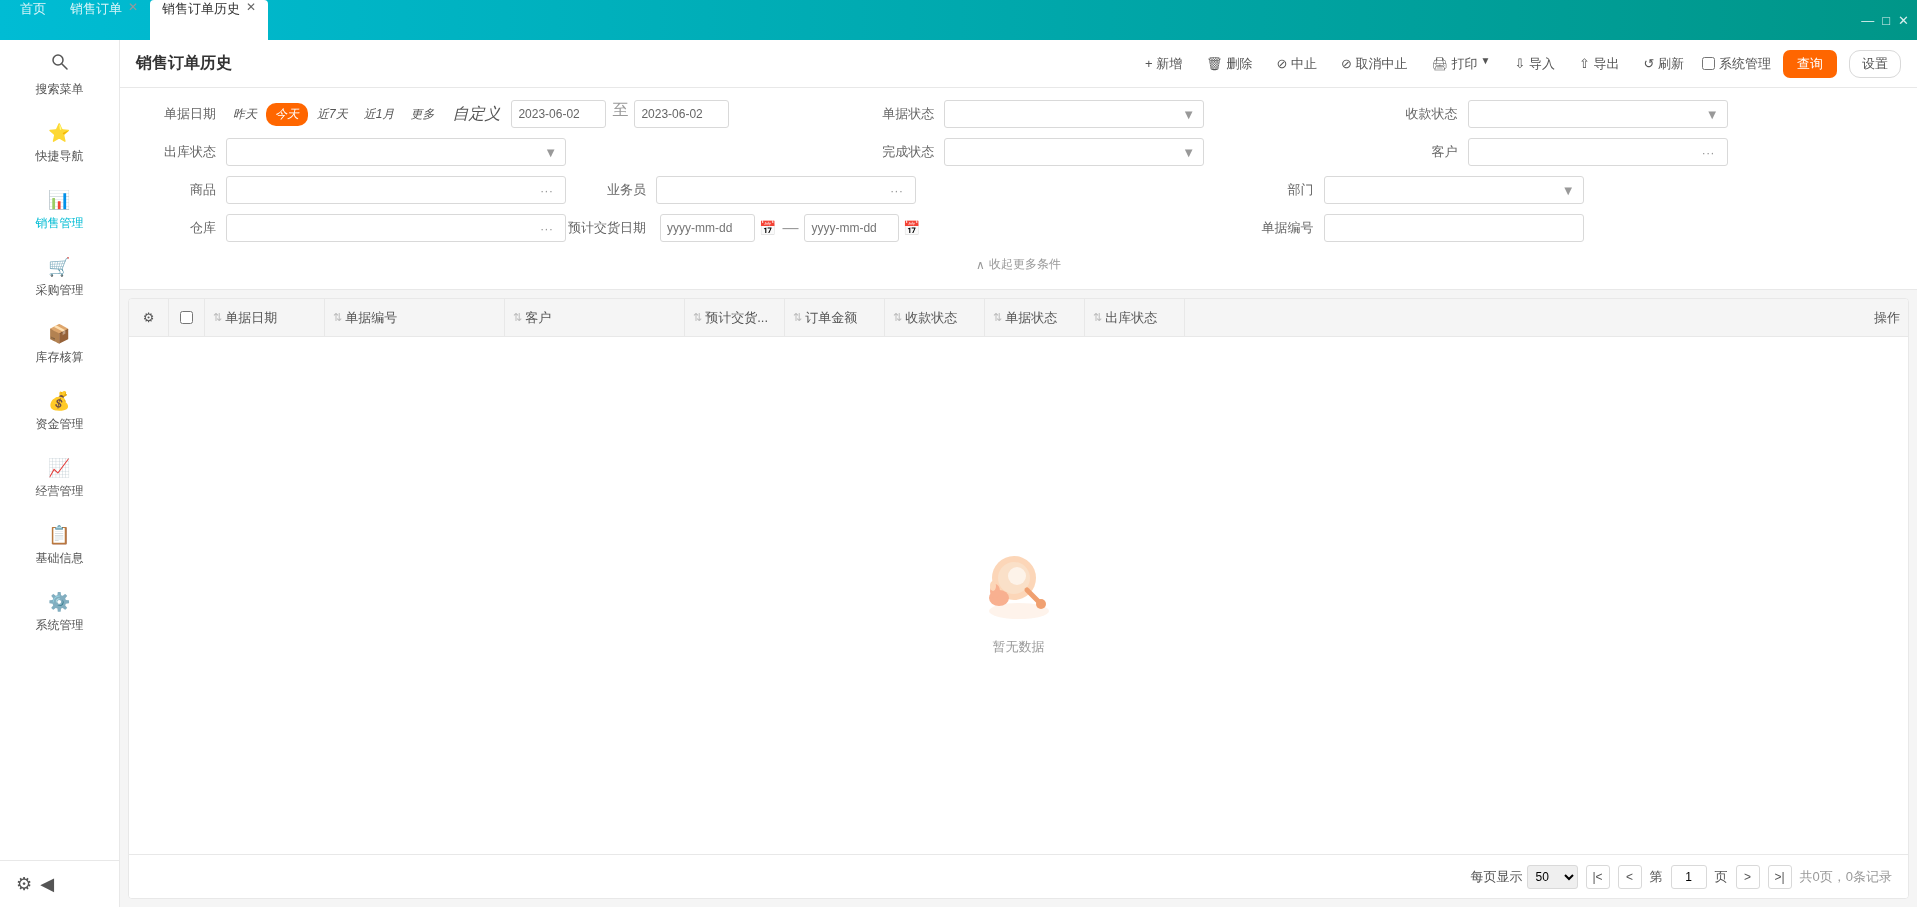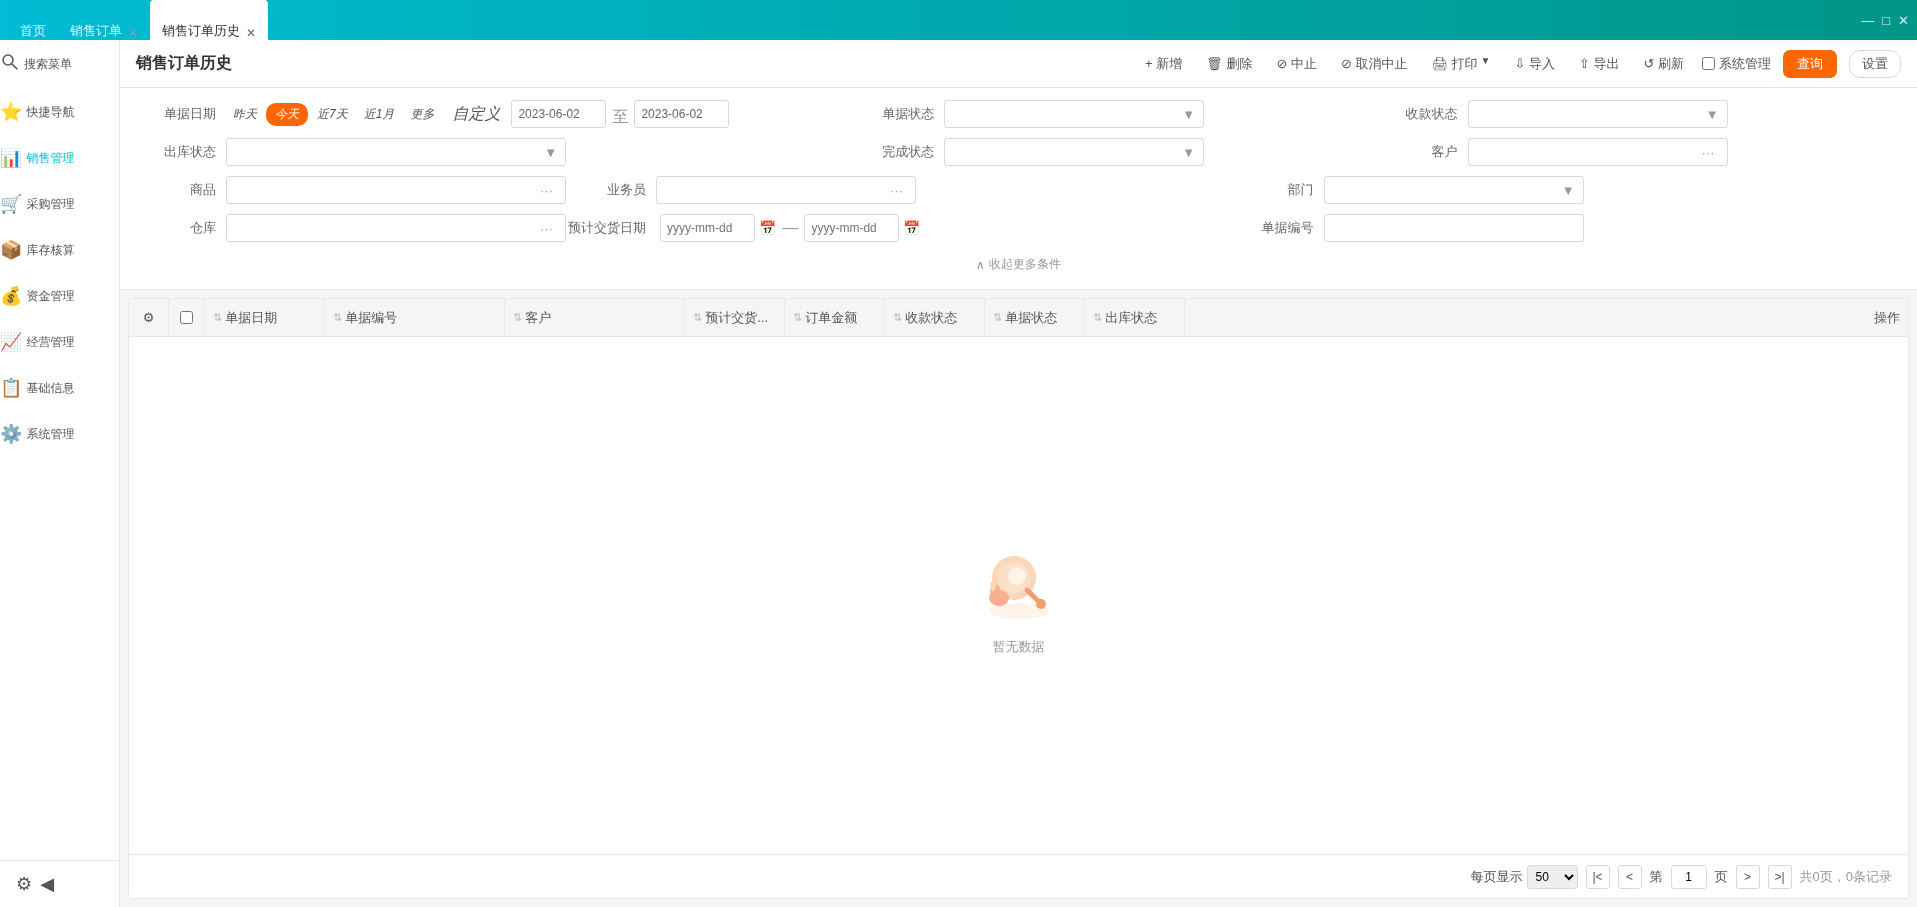--- a/index.html
+++ b/index.html
@@ -10,21 +10,21 @@
       height: 40px;
       background: linear-gradient(90deg, #00bcd4 0%, #009688 100%);
       display: flex;
       align-items: center;
       padding: 0 0 0 8px;
       flex-shrink: 0;
     }
     .tab-item {
       height: 40px;
       display: flex;
-      align-items: flex-end;
+      align-items: flex-start;
       padding: 0 12px;
       font-size: 13px;
       color: rgba(255,255,255,0.85);
       cursor: pointer;
       position: relative;
     }
     .tab-item.active {
       background: #fff;
       color: #333;
       border-radius: 4px 4px 0 0;
@@ -58,21 +58,21 @@
     .sidebar {
       width: 120px;
       background: #fff;
       border-right: 1px solid #e8e8e8;
       display: flex;
       flex-direction: column;
       flex-shrink: 0;
     }
     .sidebar-item {
       display: flex;
-      flex-direction: row;
+      flex-direction: column;
       align-items: center;
       padding: 12px 0;
       cursor: pointer;
       font-size: 12px;
       color: #555;
       gap: 4px;
     }
     .sidebar-item.active { color: #00bcd4; }
     .sidebar-icon { font-size: 18px; }
     .sidebar-bottom {
@@ -192,21 +192,21 @@
       padding: 0 8px;
       font-size: 13px;
       min-width: 140px;
       background: #fff;
       cursor: pointer;
       justify-content: space-between;
       color: #999;
     }
     .date-group {
       display: flex;
-      align-items: flex-end;
+      align-items: flex-start;
       gap: 4px;
     }
     .date-quick-btns {
       display: flex;
       align-items: center;
       gap: 2px;
       font-style: italic;
     }
     .date-quick-btn {
       padding: 2px 6px;

